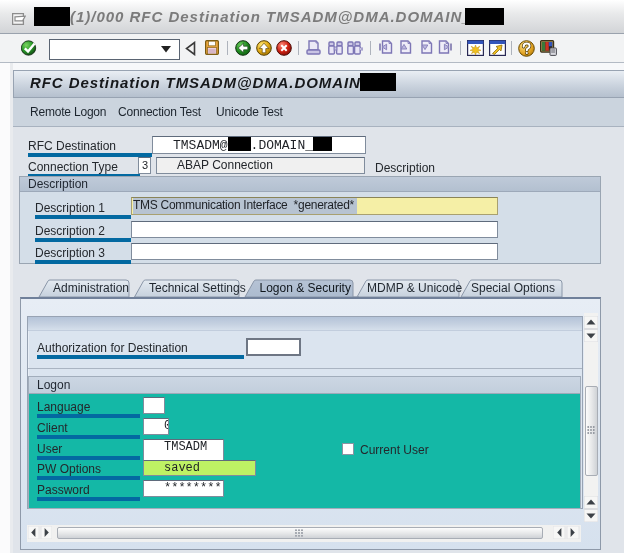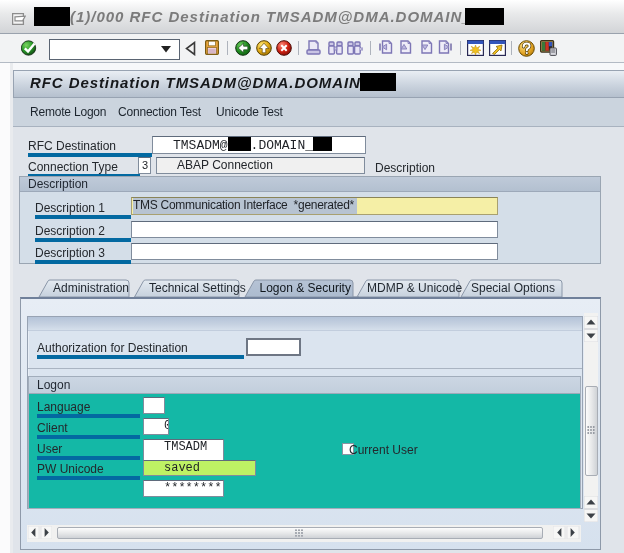--- a/index.html
+++ b/index.html
@@ -271,26 +271,27 @@
     <div class="grphdr" style="height:16px;background:linear-gradient(#ccd6e3,#c2cedc)">
         <span style="top:1px">Logon</span>
       </div>
   </div>
   <div class="lbl ulbl" style="left:37px;top:400px;width:103px">Language</div>
   <div class="fld" style="left:143px;top:397px;width:19px;height:17px">EN</div>
   <div class="lbl ulbl" style="left:37px;top:421px;width:103px">Client</div>
   <div class="fld" style="left:143px;top:418px;width:26px;height:17px">000</div>
   <div class="lbl ulbl" style="left:37px;top:442px;width:103px">User</div>
   <div class="fld" style="left:143px;top:439px;width:81px;height:33px">TMSADM</div>
-  <div class="lbl ulbl" style="left:37px;top:462px;width:103px">PW Unicode</div>
+  <div class="lbl ulbl" style="left:37px;top:462px;width:103px">PW Options</div>
   <div class="fld" style="left:143px;top:460px;width:113px;height:16px;background:#bef264">saved</div>
+  <div class="lbl ulbl" style="left:37px;top:483px;width:103px">Password</div>
   <div class="fld" style="left:143px;top:480px;width:81px;height:17px">*************</div>
 
   <div class="abs" style="left:342px;top:443px;width:12px;height:12px;background:#fff;border:1px solid #8a94a2;box-sizing:border-box"></div>
-  <div class="lbl" style="left:349px;top:443px">Current User</div>
+  <div class="lbl" style="left:360px;top:443px">Current User</div>
 
   <div class="abs" style="left:584px;top:313px;width:14px;height:209px;background:#f2f2f1"></div>
   <svg class="abs" style="left:584px;top:316px" width="14" height="26" viewBox="0 0 14 26">
     <rect x="0" y="0" width="14" height="12.5" fill="#f6f6f5" stroke="#dcdde0" stroke-width="1"></rect>
     <rect x="0" y="13.5" width="14" height="12.5" fill="#f6f6f5" stroke="#dcdde0" stroke-width="1"></rect>
     <path d="M2.5 8.5 L7 3.5 L11.5 8.5 Z" fill="#3c4147"></path>
     <path d="M2.5 17.5 L11.5 17.5 L7 22.5 Z" fill="#3c4147"></path>
   </svg>
   <div class="abs" style="left:584.5px;top:386px;width:13px;height:90px;background:linear-gradient(90deg,#fcfcfc,#e8e9ea 50%,#cfd2d6);border:1px solid #a8adb5;border-radius:2px;box-sizing:border-box"></div>
   <svg class="abs" style="left:587px;top:426px" width="8" height="10" viewBox="0 0 8 10">

